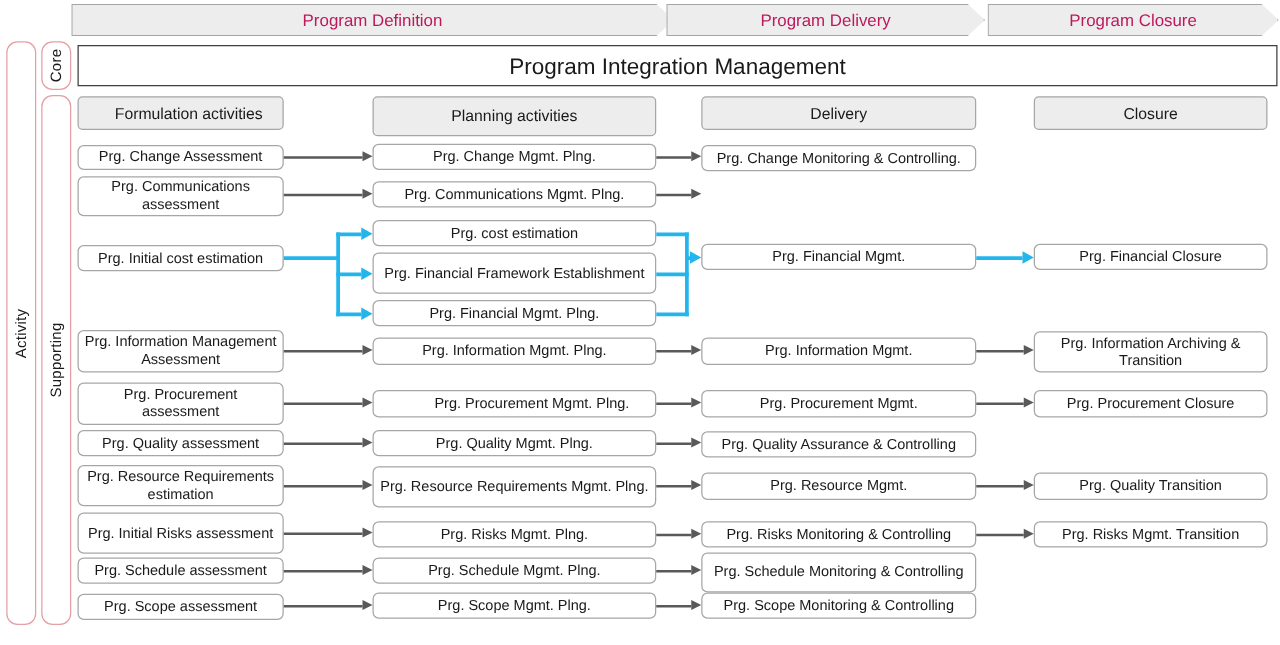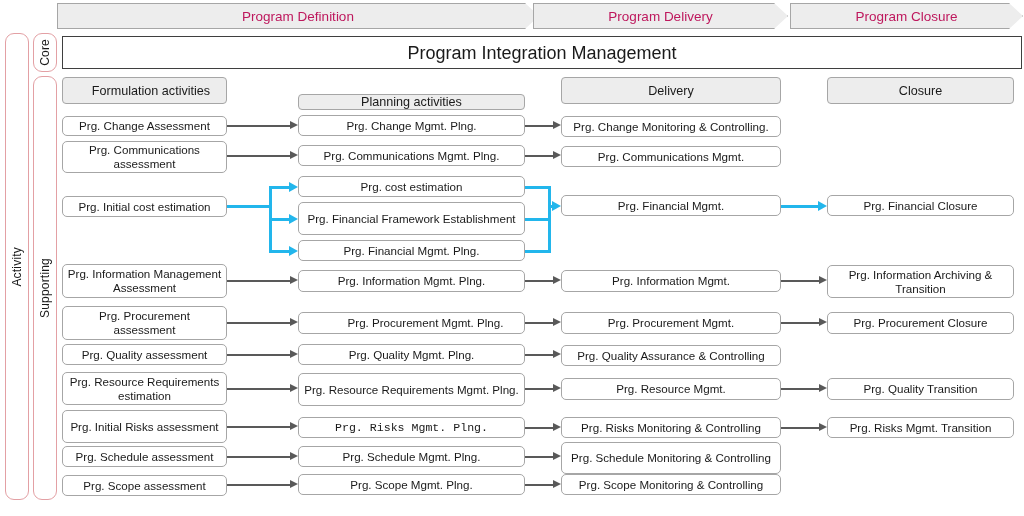--- a/index.html
+++ b/index.html
@@ -110,33 +110,32 @@
       <span>Activity</span>
     </div>
     <div class="rail" style="left: 33px; top: 33px; width: 24px; height: 39px;">
       <span>Core</span>
     </div>
     <div class="rail" style="left: 33px; top: 76px; width: 24px; height: 424px;">
       <span>Supporting</span>
     </div>
     <div class="box wide" style="left: 62px; top: 36px; width: 960px; height: 33px;">Program Integration Management</div>
     <div class="box hdr" style="left: 62px; top: 77px; width: 165px; height: 27px; padding-left: 17px;">Formulation activities</div>
-    <div class="box hdr" style="left: 298px; top: 77px; width: 227px; height: 16px; margin-top: 17px;">Planning activities</div>
+    <div class="box hdr" style="left: 298px; top: 77px; width: 227px; height: 32px;">Planning activities</div>
     <div class="box hdr" style="left: 561px; top: 77px; width: 220px; height: 27px;">Delivery</div>
     <div class="box hdr" style="left: 827px; top: 77px; width: 187px; height: 27px;">Closure</div>
     <div class="box" style="left: 62px; top: 116px; width: 165px; height: 20px;">Prg. Change Assessment</div>
     <div class="box" style="left: 298px; top: 115px; width: 227px; height: 21px;">Prg. Change Mgmt. Plng.</div>
     <div class="box" style="left: 561px; top: 116px; width: 220px; height: 21px;">Prg. Change Monitoring &amp; Controlling.</div>
     <div class="ln h" style="left: 227px; top: 125px; width: 63px;"></div>
     <div class="ar" style="left: 290px; top: 121px;"></div>
     <div class="ln h" style="left: 525px; top: 125px; width: 28px;"></div>
     <div class="ar" style="left: 553px; top: 121px;"></div>
     <div class="box" style="left: 62px; top: 141px; width: 165px; height: 32px;">Prg. Communications assessment</div>
     <div class="box" style="left: 298px; top: 145px; width: 227px; height: 21px;">Prg. Communications Mgmt. Plng.</div>
-    <div class="box" style="left: 561px; top: 146px; width: 220px; height: 21px;">Prg. Communications Mgmt.</div>
     <div class="ln h" style="left: 227px; top: 155px; width: 63px;"></div>
     <div class="ar" style="left: 290px; top: 151px;"></div>
     <div class="ln h" style="left: 525px; top: 155px; width: 28px;"></div>
     <div class="ar" style="left: 553px; top: 151px;"></div>
     <div class="box" style="left: 62px; top: 264px; width: 165px; height: 34px;">Prg. Information Management Assessment</div>
     <div class="box" style="left: 298px; top: 270px; width: 227px; height: 22px;">Prg. Information Mgmt. Plng.</div>
     <div class="box" style="left: 561px; top: 270px; width: 220px; height: 22px;">Prg. Information Mgmt.</div>
     <div class="box" style="left: 827px; top: 265px; width: 187px; height: 33px;">Prg. Information Archiving &amp; Transition</div>
     <div class="ln h" style="left: 227px; top: 280px; width: 63px;"></div>
     <div class="ar" style="left: 290px; top: 276px;"></div>
@@ -165,21 +164,21 @@
     <div class="box" style="left: 298px; top: 373px; width: 227px; height: 33px;">Prg. Resource Requirements Mgmt. Plng.</div>
     <div class="box" style="left: 561px; top: 378px; width: 220px; height: 22px;">Prg. Resource Mgmt.</div>
     <div class="box" style="left: 827px; top: 378px; width: 187px; height: 22px;">Prg. Quality Transition</div>
     <div class="ln h" style="left: 227px; top: 388px; width: 63px;"></div>
     <div class="ar" style="left: 290px; top: 384px;"></div>
     <div class="ln h" style="left: 525px; top: 388px; width: 28px;"></div>
     <div class="ar" style="left: 553px; top: 384px;"></div>
     <div class="ln h" style="left: 781px; top: 388px; width: 38px;"></div>
     <div class="ar" style="left: 819px; top: 384px;"></div>
     <div class="box" style="left: 62px; top: 410px; width: 165px; height: 33px;">Prg. Initial Risks assessment</div>
-    <div class="box" style="left: 298px; top: 417px; width: 227px; height: 21px; font-family: Liberation Mono, monospace;">Prg. Risks Mgmt. Plng.</div>
+    <div class="box" style="left: 298px; top: 417px; width: 227px; height: 21px;">Prg. Risks Mgmt. Plng.</div>
     <div class="box" style="left: 561px; top: 417px; width: 220px; height: 21px;">Prg. Risks Monitoring &amp; Controlling</div>
     <div class="box" style="left: 827px; top: 417px; width: 187px; height: 21px;">Prg. Risks Mgmt. Transition</div>
     <div class="ln h" style="left: 227px; top: 426px; width: 63px;"></div>
     <div class="ar" style="left: 290px; top: 422px;"></div>
     <div class="ln h" style="left: 525px; top: 427px; width: 28px;"></div>
     <div class="ar" style="left: 553px; top: 423px;"></div>
     <div class="ln h" style="left: 781px; top: 427px; width: 38px;"></div>
     <div class="ar" style="left: 819px; top: 423px;"></div>
     <div class="box" style="left: 62px; top: 446px; width: 165px; height: 21px;">Prg. Schedule assessment</div>
     <div class="box" style="left: 298px; top: 446px; width: 227px; height: 21px;">Prg. Schedule Mgmt. Plng.</div>

